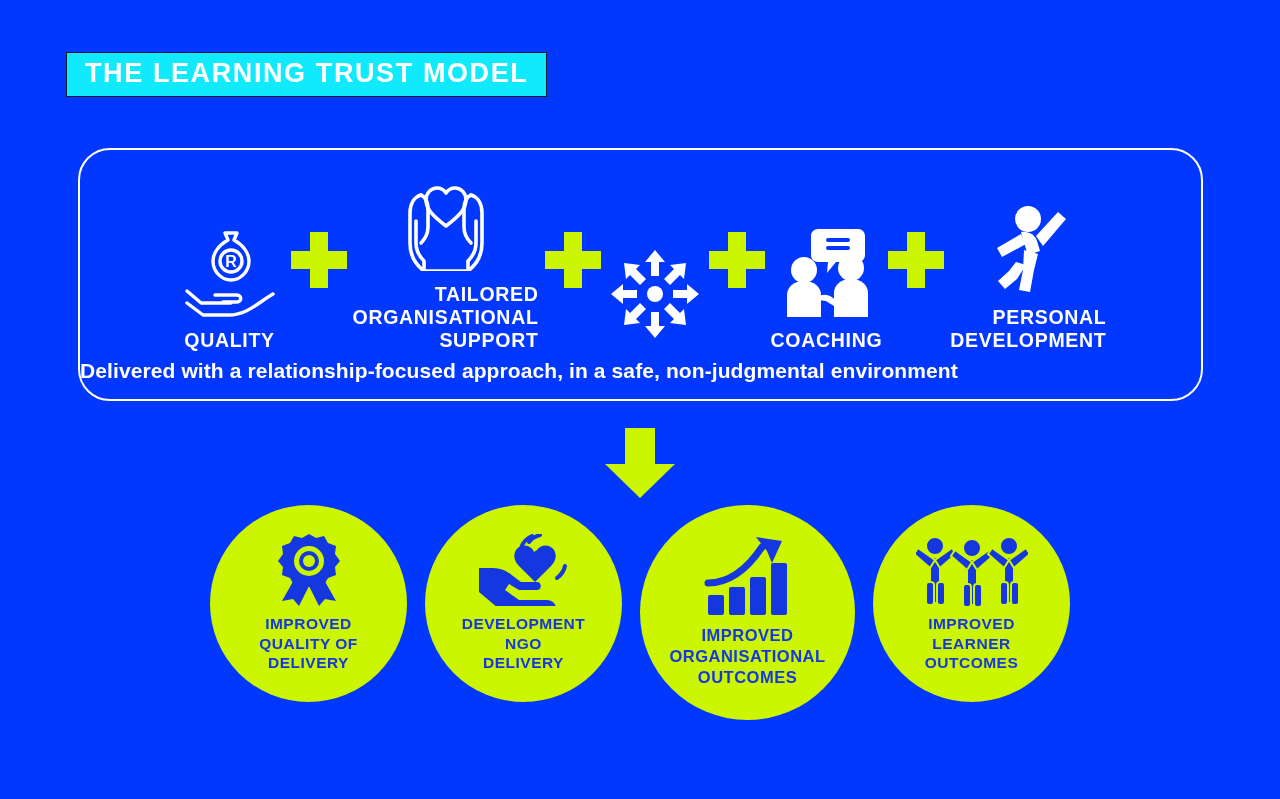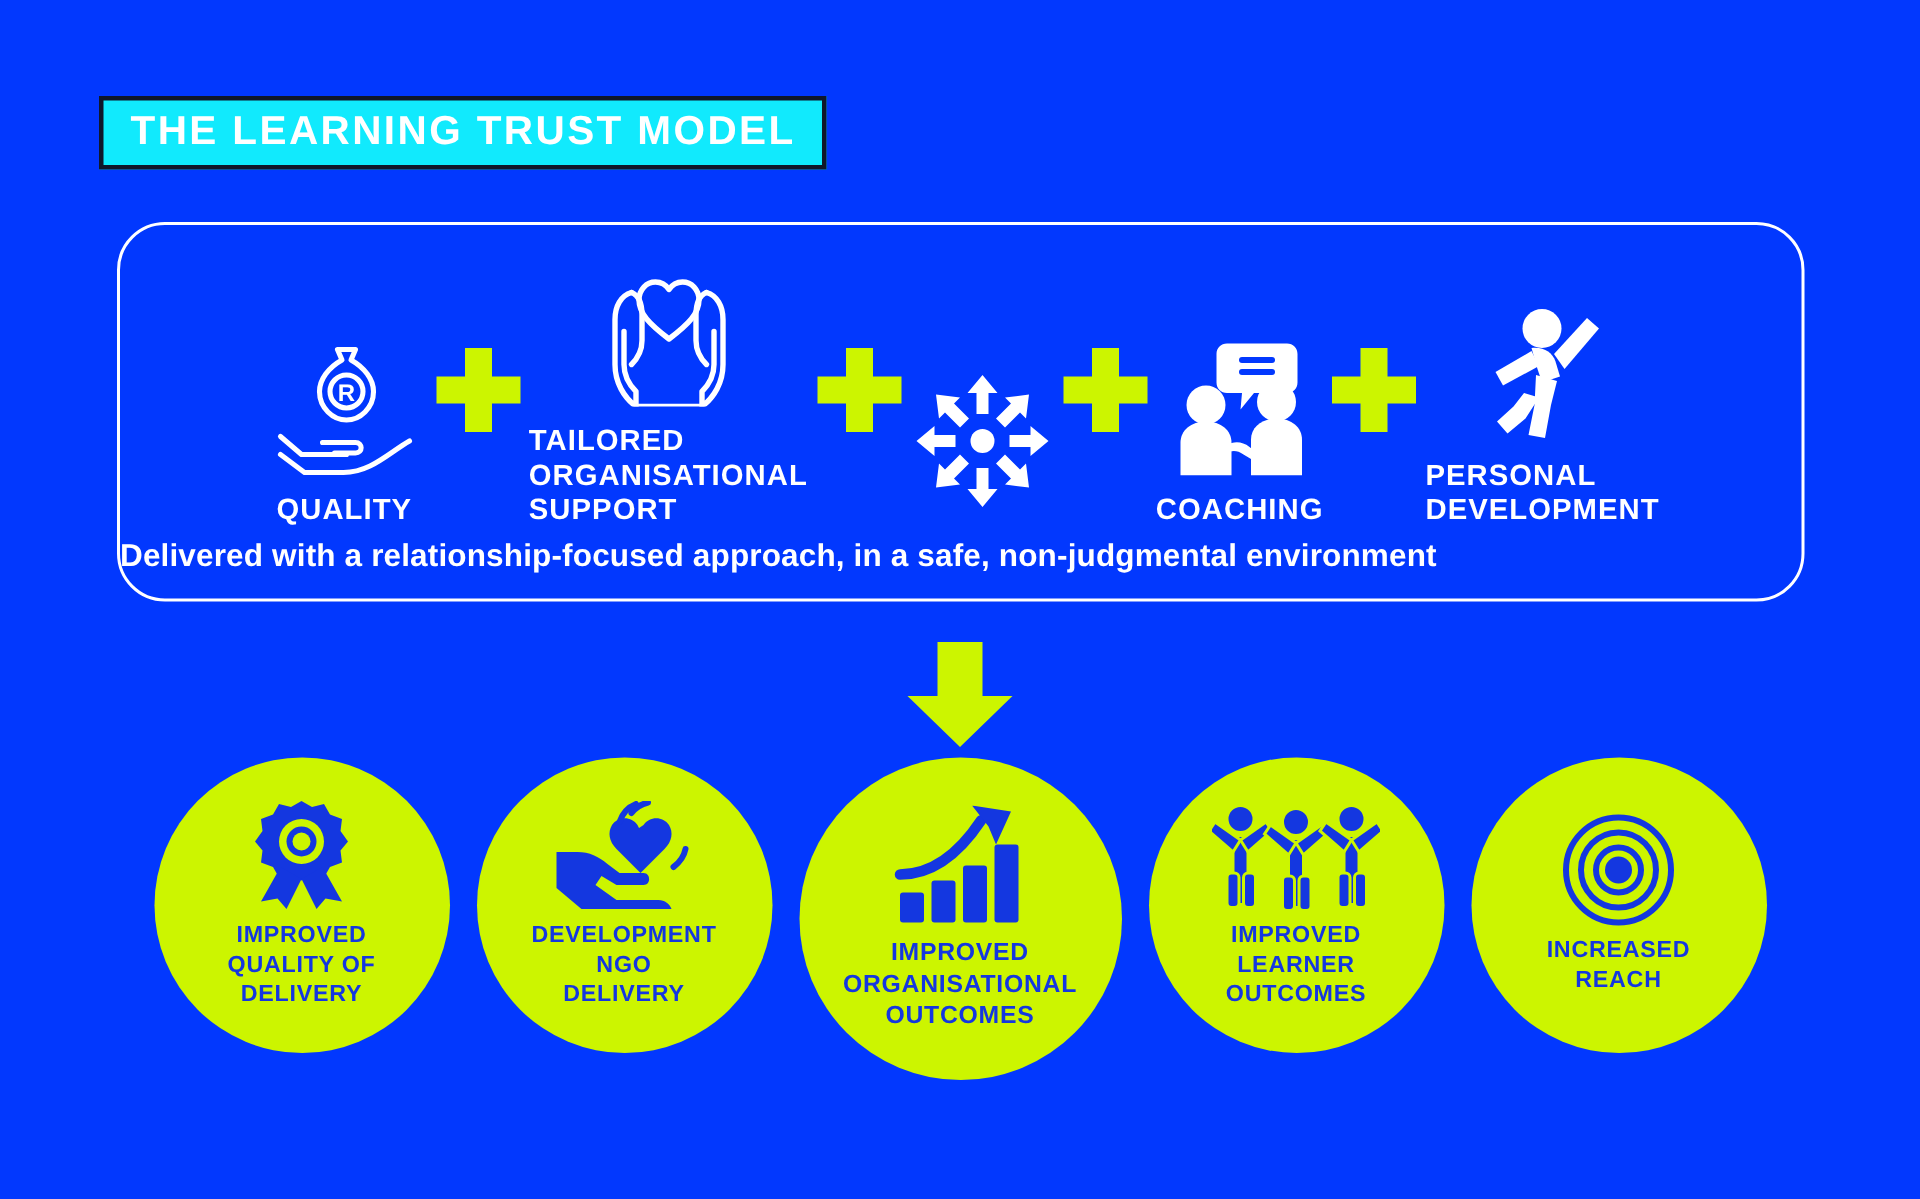--- a/index.html
+++ b/index.html
@@ -13,24 +13,24 @@
     position: relative;
     overflow: hidden;
     font-family: "Liberation Sans", sans-serif;
     -webkit-font-smoothing: antialiased;
   }
 
   
   #title-banner {
     position: absolute;
     left: 66px;
-    top: 64px;
+    top: 52px;
     background: #11eafd;
     padding: 7px 18px 9px 18px;
-    border: 3px solid #0f172a;
+    border: 1px solid #0f172a;
   }
   #title-banner .title-text {
     color: #ffffff;
     font-size: 27px;
     font-weight: bold;
     letter-spacing: 1.6px;
     line-height: 1;
     white-space: nowrap;
   }
 
@@ -70,21 +70,21 @@
     align-items: center;
     justify-content: center;
     margin-bottom: 12px;
   }
   .input-label {
     color: #ffffff;
     font-size: 19.5px;
     font-weight: bold;
     letter-spacing: 0.7px;
     line-height: 1.18;
-    text-align: left;
+    text-align: right;
     white-space: pre-line;
   }
 
   .plus-sign {
     position: relative;
     width: 56px;
     height: 56px;
     flex: none;
     margin: 0 6px 64px 6px;
   }
@@ -382,28 +382,14 @@
             <rect x="21" y="48" width="8" height="23" rx="3"></rect>
           </g>
         </g>
       </svg>
     </div>
     <div class="outcome-label">IMPROVED
 LEARNER
 OUTCOMES</div>
   </div>
 
-  <div class="outcome-circle">
-    <div class="outcome-icon">
-      <svg width="80" height="76" viewBox="0 0 80 76">
-        <g fill="none" stroke="#1437e0" stroke-width="4">
-          <circle cx="40" cy="38" r="35"></circle>
-          <circle cx="40" cy="38" r="25"></circle>
-          <circle cx="40" cy="38" r="15"></circle>
-        </g>
-        <circle cx="40" cy="38" r="9" fill="#1437e0"></circle>
-      </svg>
-    </div>
-    <div class="outcome-label">INCREASED
-REACH</div>
-  </div>
 
 </div>
 
 </body></html>

